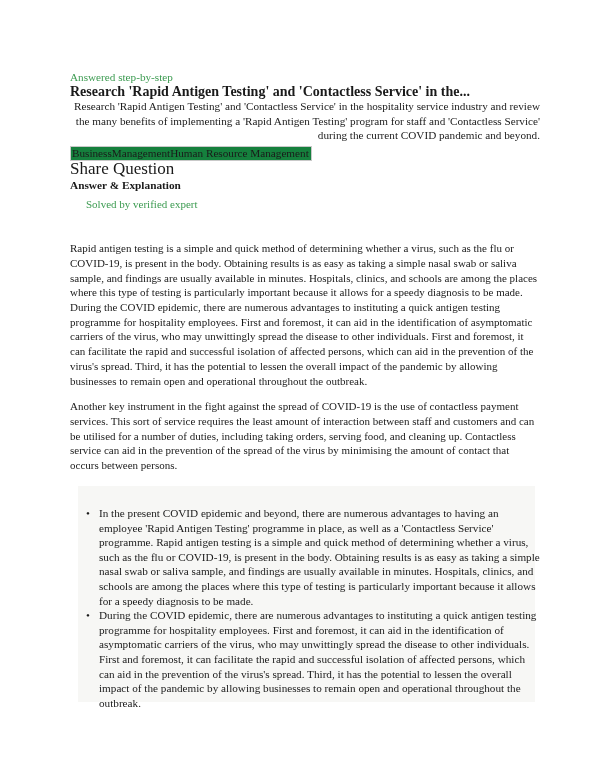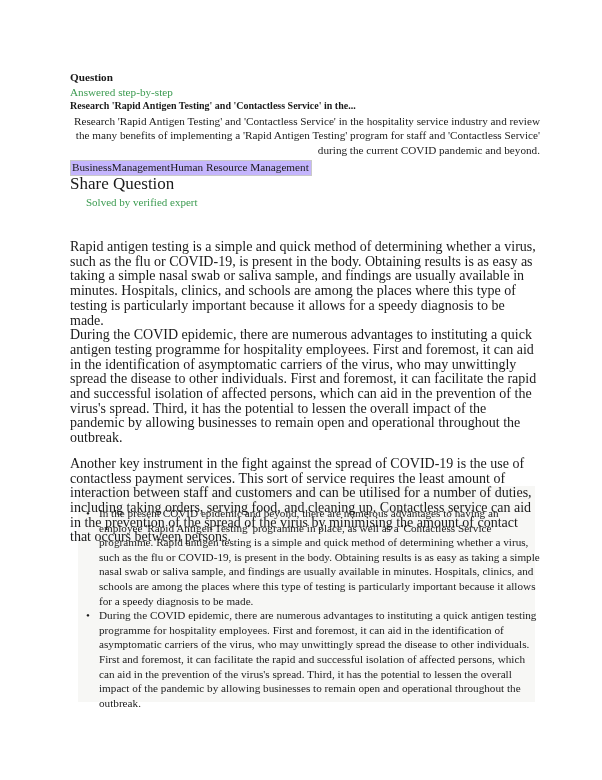--- a/index.html
+++ b/index.html
@@ -36,34 +36,34 @@
     margin: 0;
   }
   .green {
     color: #3c9b51;
     font-size: 11.2px;
     line-height: 14.6px;
     margin: 0;
   }
   .q-title {
     font-weight: bold;
-    font-size: 10px;
+    font-size: 14px;
     line-height: 14.8px;
     margin: 0;
   }
   .body-text {
     font-size: 11.2px;
     line-height: 14.5px;
     margin: 0;
     text-align: right;
   }
   .tagbox {
     display: inline-block;
     border: 1px solid #c9c9c9;
-    background: #c4b5fd;
+    background: #15803d;
     font-size: 11.2px;
     line-height: 13.4px;
     padding: 0px 2px 0px 1px;
     margin-top: 1px;
     color: #1a1a1a;
   }
   .share {
     font-size: 17px;
     line-height: 14.5px;
     margin: 1px 0 0 0;
@@ -76,21 +76,21 @@
   }
   .solved {
     color: #3c9b51;
     font-size: 11px;
     line-height: 14.6px;
     margin: 4px 0 0 16px;
   }
   .gap-lg { height: 30px; }
   .gap-para { height: 11px; }
   .para {
-    font-size: 14px;
+    font-size: 11px;
     line-height: 14.7px;
     margin: 0;
   }
   
   .shade-band {
     position: absolute;
     left: 78px;
     top: 486px;
     width: 457px;
     height: 216px;
@@ -131,34 +131,34 @@
 </style>
 </head>
 <body>
 
 <div class="page">
 
   <div class="shade-band"></div>
 
   <div class="content">
 
-    <div class="h-bold">Question</div>
 
     <div class="green">Answered step-by-step</div>
 
     <div class="q-title">Research 'Rapid Antigen Testing' and 'Contactless Service' in the...</div>
 
     <div class="body-text">Research 'Rapid Antigen Testing' and 'Contactless Service' in the hospitality service industry and review the many benefits of implementing a 'Rapid Antigen Testing' program for staff and 'Contactless Service' during the current COVID pandemic and beyond.</div>
 
     <div>
       <span class="tagbox">BusinessManagementHuman Resource Management</span>
     </div>
 
     <div class="share">Share Question</div>
 
+    <div class="answer-head">Answer &amp; Explanation</div>
 
     <div class="solved">Solved by verified expert</div>
 
     <div class="gap-lg"></div>
 
     <div class="para">Rapid antigen testing is a simple and quick method of determining whether a virus, such as the flu or COVID-19, is present in the body. Obtaining results is as easy as taking a simple nasal swab or saliva sample, and findings are usually available in minutes. Hospitals, clinics, and schools are among the places where this type of testing is particularly important because it allows for a speedy diagnosis to be made.</div>
     <div class="para">During the COVID epidemic, there are numerous advantages to instituting a quick antigen testing programme for hospitality employees. First and foremost, it can aid in the identification of asymptomatic carriers of the virus, who may unwittingly spread the disease to other individuals. First and foremost, it can facilitate the rapid and successful isolation of affected persons, which can aid in the prevention of the virus's spread. Third, it has the potential to lessen the overall impact of the pandemic by allowing businesses to remain open and operational throughout the outbreak.</div>
     <div class="gap-para"></div>
     <div class="para">Another key instrument in the fight against the spread of COVID-19 is the use of contactless payment services. This sort of service requires the least amount of interaction between staff and customers and can be utilised for a number of duties, including taking orders, serving food, and cleaning up. Contactless service can aid in the prevention of the spread of the virus by minimising the amount of contact that occurs between persons.</div>
 

